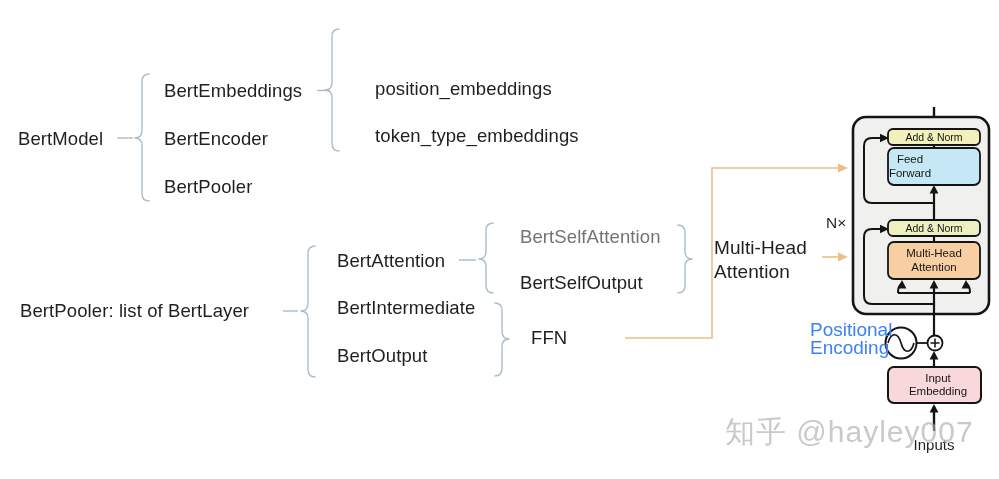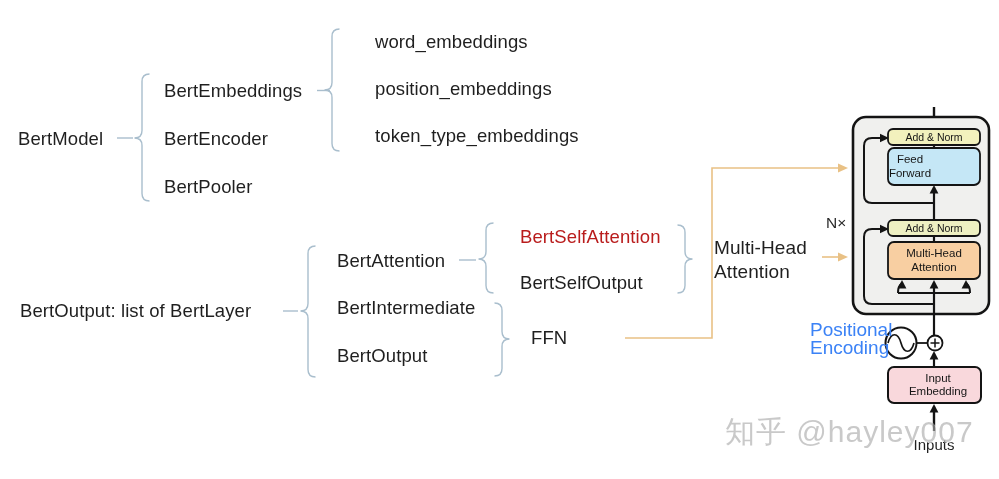--- a/index.html
+++ b/index.html
@@ -6,21 +6,21 @@
   body { font-family:"Liberation Sans", sans-serif; }
   #canvas {
     position:relative; width:999px; height:479px;
     background:#ffffff; overflow:hidden;
   }
   #linework { position:absolute; left:0; top:0; }
   .lbl {
     position:absolute; color:#1f1f1f; font-size:18.5px;
     white-space:nowrap; letter-spacing:0.1px;
   }
-  .lbl.red { color:#b91c1c; }
+  .lbl.red { color:#737373; }
   .lbl.two-line { line-height:23.5px; font-size:19px; }
   .nx { position:absolute; color:#2a2a2a; font-size:15.5px; white-space:nowrap; }
   .pos-enc {
     position:absolute; color:#3b82f6; font-size:19px; line-height:18px;
     white-space:nowrap;
   }
   .boxlbl {
     position:absolute; display:flex; align-items:center; justify-content:center;
     text-align:center; color:#161616; white-space:nowrap;
   }
@@ -101,25 +101,24 @@
       <rect x="888" y="367" width="93" height="36" rx="6" fill="#f9d8dc" stroke="#141414" stroke-width="2"></rect>
       <path d="M934,431 L934,409" stroke="#141414" stroke-width="2.4" fill="none"></path>
       <polygon points="934,404 929.6,412.5 938.4,412.5" fill="#141414"></polygon>
     </g>
   </svg>
 
   <div class="lbl" style="left:18px;top:128px">BertModel</div>
   <div class="lbl" style="left:164px;top:80px">BertEmbeddings</div>
   <div class="lbl" style="left:164px;top:176px">BertPooler</div>
   <div class="lbl" style="left:164px;top:128px">BertEncoder</div>
-  <div class="lbl" style="left:375px;top:31px">word_embeddings</div>
   <div class="lbl" style="left:375px;top:78px">position_embeddings</div>
   <div class="lbl" style="left:375px;top:125px">token_type_embeddings</div>
 
-  <div class="lbl" style="left:20px;top:300px">BertOutput: list of BertLayer</div>
+  <div class="lbl" style="left:20px;top:300px">BertPooler: list of BertLayer</div>
   <div class="lbl" style="left:337px;top:297px">BertIntermediate</div>
   <div class="lbl" style="left:337px;top:250px">BertAttention</div>
   <div class="lbl" style="left:337px;top:345px">BertOutput</div>
   <div class="lbl red" style="left:520px;top:226px">BertSelfAttention</div>
   <div class="lbl" style="left:520px;top:272px">BertSelfOutput</div>
   <div class="lbl two-line" style="left:714px;top:236px">
     <div>Multi-Head</div>
     <div>Attention</div>
   </div>
   <div class="lbl" style="left:531px;top:327px">FFN</div>

